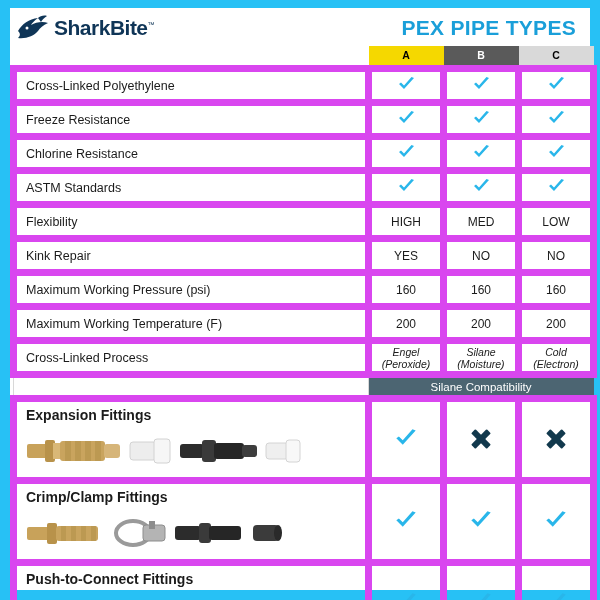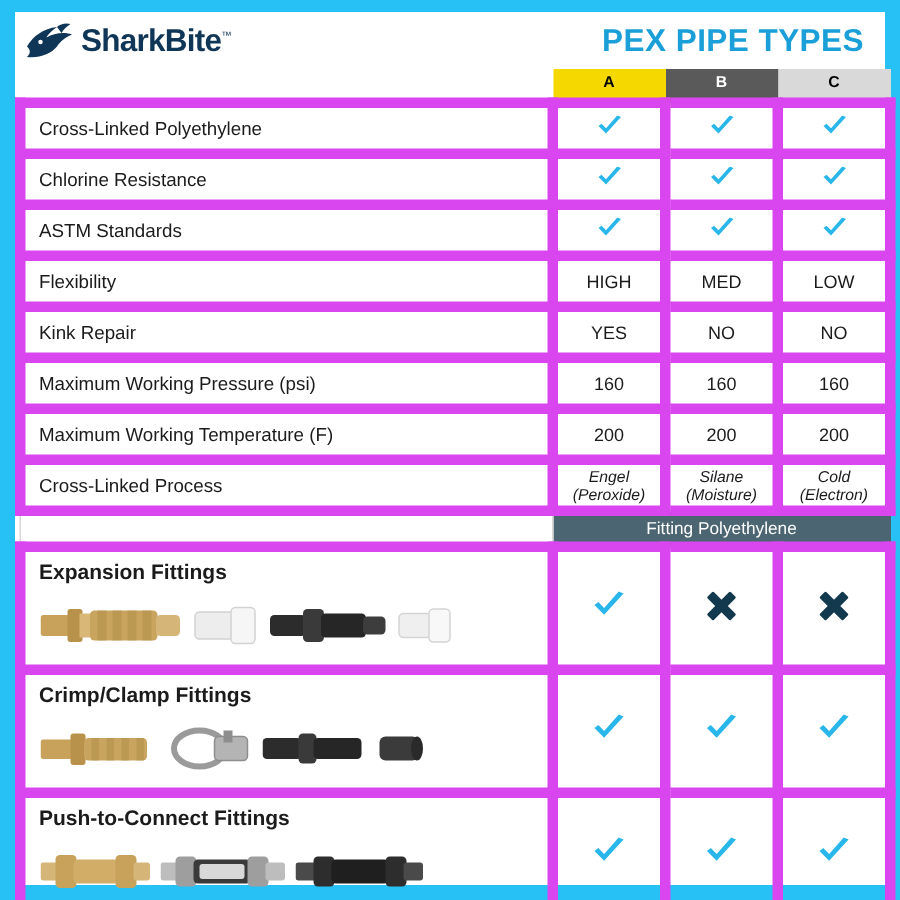--- a/index.html
+++ b/index.html
@@ -171,20 +171,32 @@
                   <path d="M1 7 L6 12 L16 1 L13.5 0 L6 8.5 L3 5.5 Z" fill="#29b6ea"></path>
                 </svg></span>
         </td>
         <td class="cell">
           <span class="check"><svg width="17" height="15" viewBox="0 0 17 15">
                   <path d="M1 7 L6 12 L16 1 L13.5 0 L6 8.5 L3 5.5 Z" fill="#29b6ea"></path>
                 </svg></span>
         </td>
       </tr>
 
+      <tr class="datarow">
+        <td class="lbl">Freeze Resistance</td>
+        <td class="cell"><span class="check"><svg width="17" height="15" viewBox="0 0 17 15">
+                  <path d="M1 7 L6 12 L16 1 L13.5 0 L6 8.5 L3 5.5 Z" fill="#29b6ea"></path>
+                </svg></span></td>
+        <td class="cell"><span class="check"><svg width="17" height="15" viewBox="0 0 17 15">
+                  <path d="M1 7 L6 12 L16 1 L13.5 0 L6 8.5 L3 5.5 Z" fill="#29b6ea"></path>
+                </svg></span></td>
+        <td class="cell"><span class="check"><svg width="17" height="15" viewBox="0 0 17 15">
+                  <path d="M1 7 L6 12 L16 1 L13.5 0 L6 8.5 L3 5.5 Z" fill="#29b6ea"></path>
+                </svg></span></td>
+      </tr>
 
       <tr class="datarow">
         <td class="lbl">Chlorine Resistance</td>
         <td class="cell"><span class="check"><svg width="17" height="15" viewBox="0 0 17 15">
                   <path d="M1 7 L6 12 L16 1 L13.5 0 L6 8.5 L3 5.5 Z" fill="#29b6ea"></path>
                 </svg></span></td>
         <td class="cell"><span class="check"><svg width="17" height="15" viewBox="0 0 17 15">
                   <path d="M1 7 L6 12 L16 1 L13.5 0 L6 8.5 L3 5.5 Z" fill="#29b6ea"></path>
                 </svg></span></td>
         <td class="cell"><span class="check"><svg width="17" height="15" viewBox="0 0 17 15">
@@ -239,21 +251,21 @@
         <td class="cell two-line" style="white-space:pre-line">Engel
 (Peroxide)</td>
         <td class="cell two-line" style="white-space:pre-line">Silane
 (Moisture)</td>
         <td class="cell two-line" style="white-space:pre-line">Cold
 (Electron)</td>
       </tr>
 
       <tr class="band">
         <td class="band-left"></td>
-        <td colspan="3">Fitting Polyethylene</td>
+        <td colspan="3">Silane Compatibility</td>
       </tr>
 
       <tr class="fitrow">
         <td class="fit-label-cell">
           <div class="fit-title">Expansion Fittings</div>
           <div class="fit-imgs">
             <span>
               <svg width="95" height="34" viewBox="0 0 95 34">
                 <rect x="0" y="10" width="20" height="14" rx="2" fill="#c8a25a"></rect>
                 <rect x="18" y="6" width="10" height="22" rx="2" fill="#b8924a"></rect>

